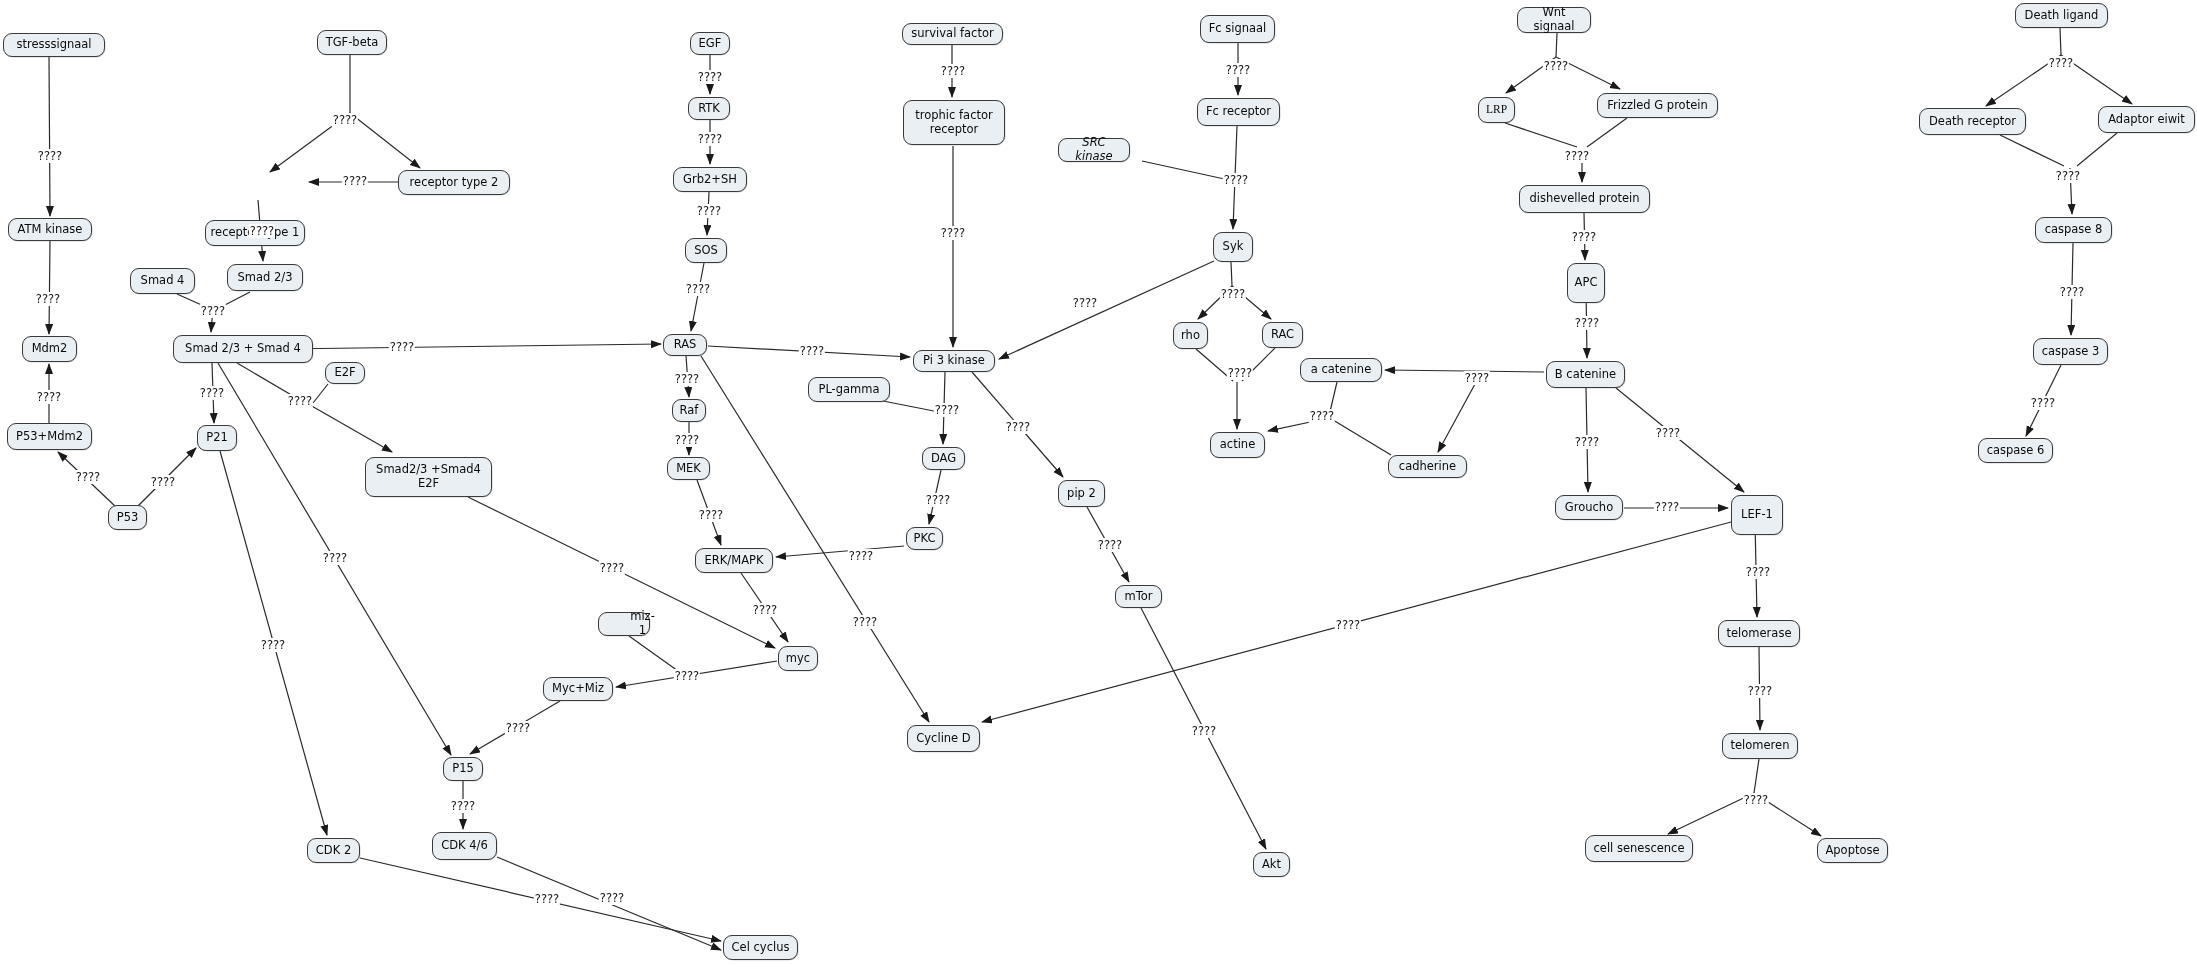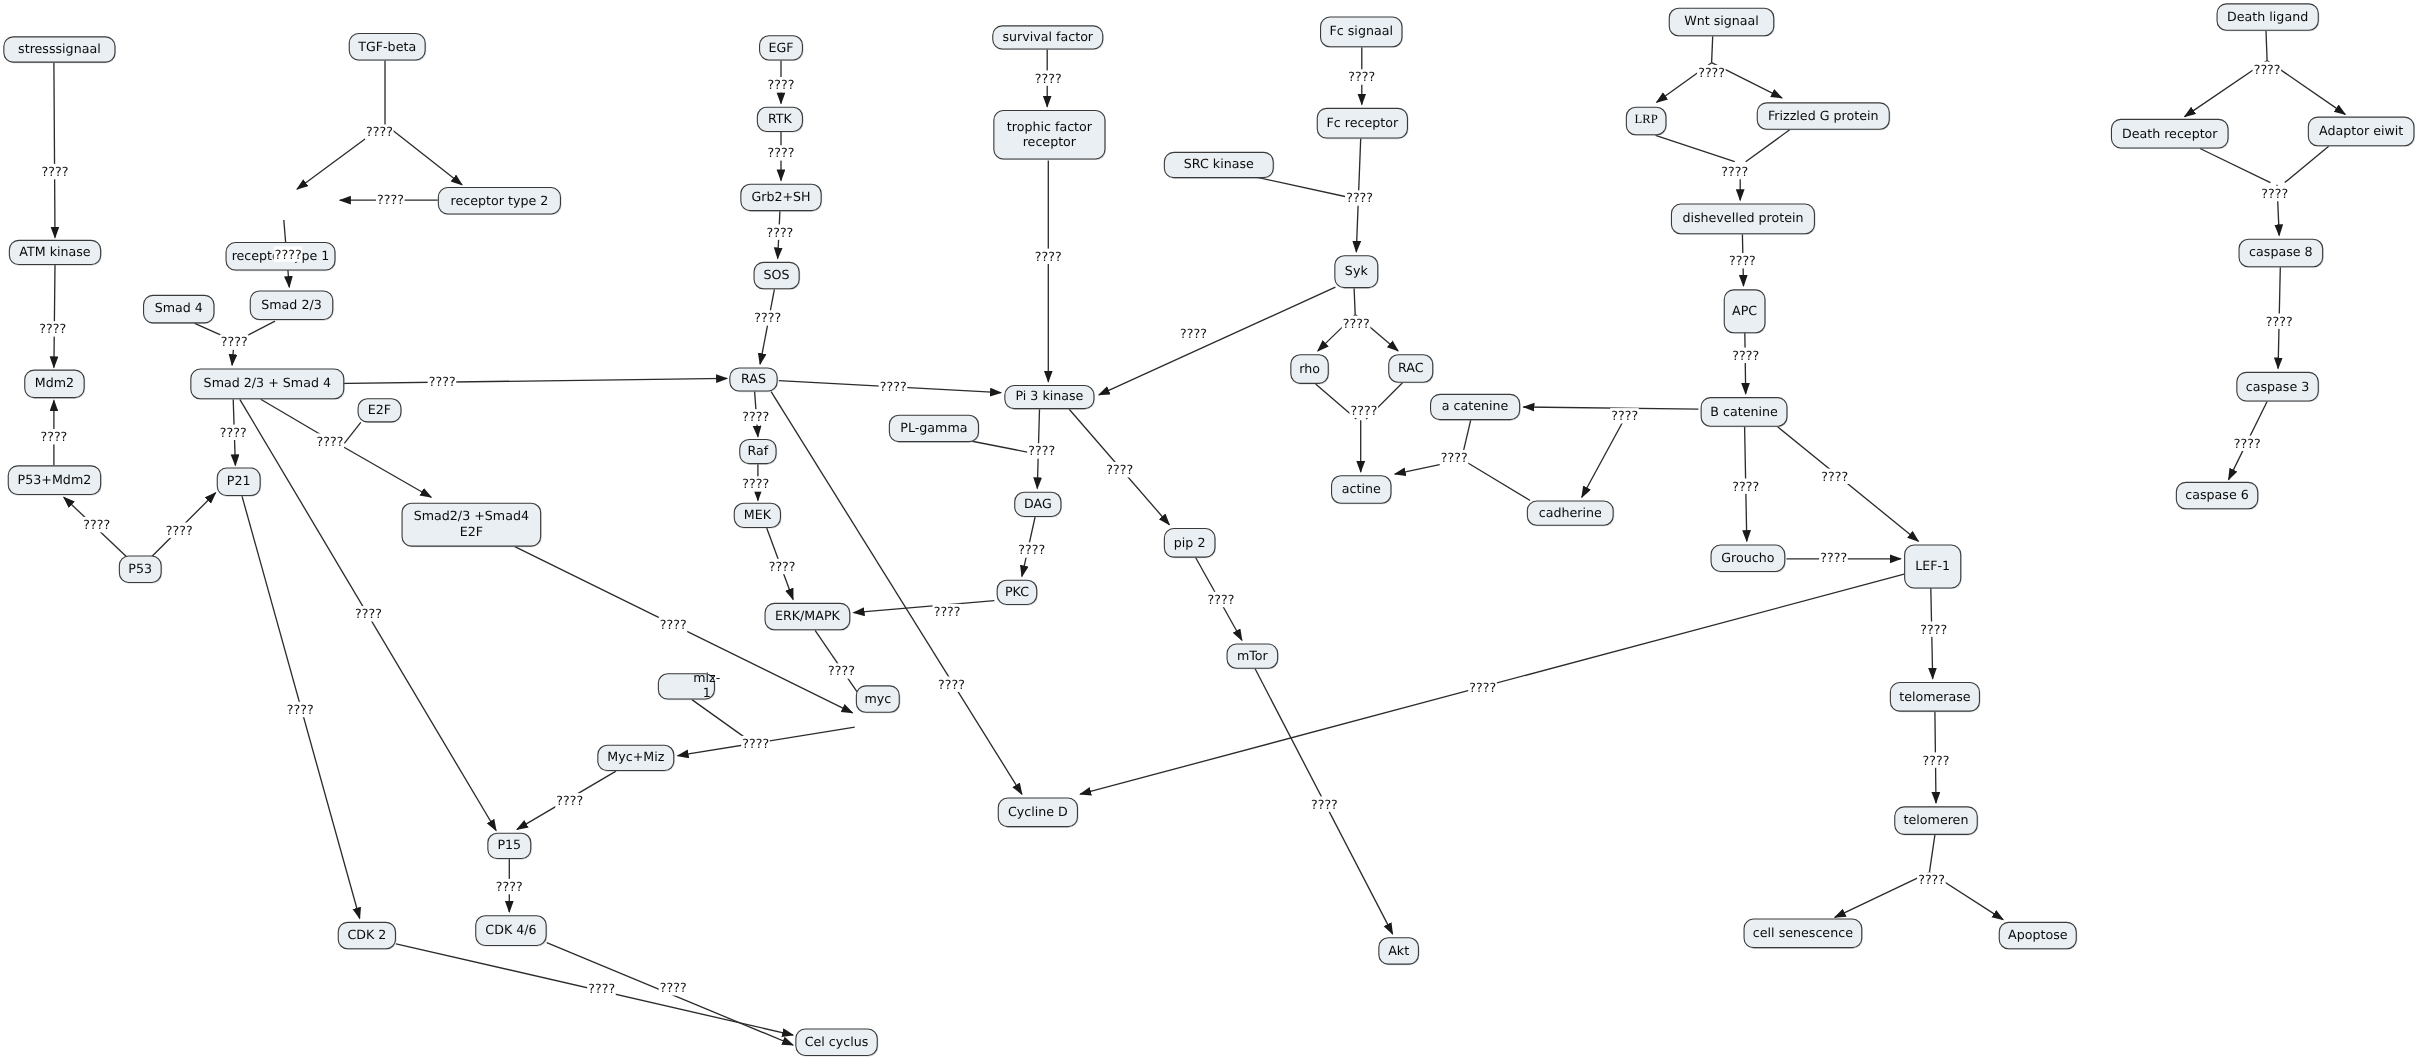--- a/index.html
+++ b/index.html
@@ -128,21 +128,21 @@
       <div class="node" style="left: 141px; top: 335px; width: 140px; height: 28px; margin-left: 32px;">Smad 2/3 + Smad 4</div>
       <div class="node" style="left: 325px; top: 362px; width: 40px; height: 22px;">E2F</div>
       <div class="node" style="left: 365px; top: 457px; width: 127px; height: 40px;">Smad2/3 +Smad4
 E2F</div>
       <div class="node" style="left: 443px; top: 757px; width: 40px; height: 24px;">P15</div>
       <div class="node" style="left: 307px; top: 838px; width: 53px; height: 25px;">CDK 2</div>
       <div class="node" style="left: 432px; top: 832px; width: 65px; height: 28px;">CDK 4/6</div>
       <div class="node" style="left: 723px; top: 935px; width: 75px; height: 25px;">Cel cyclus</div>
       <div class="node" style="left: 598px; top: 612px; width: 52px; height: 24px; padding-left: 40px;">miz-1</div>
       <div class="node" style="left: 543px; top: 677px; width: 70px; height: 24px;">Myc+Miz</div>
-      <div class="node" style="left: 778px; top: 623px; width: 40px; height: 25px;">myc</div>
+      <div class="node" style="left: 778px; top: 646px; width: 40px; height: 25px;">myc</div>
       <div class="node" style="left: 690px; top: 32px; width: 40px; height: 23px;">EGF</div>
       <div class="node" style="left: 688px; top: 97px; width: 42px; height: 23px;">RTK</div>
       <div class="node" style="left: 673px; top: 167px; width: 74px; height: 25px;">Grb2+SH</div>
       <div class="node" style="left: 685px; top: 238px; width: 42px; height: 25px;">SOS</div>
       <div class="node" style="left: 663px; top: 334px; width: 44px; height: 22px;">RAS</div>
       <div class="node" style="left: 672px; top: 399px; width: 34px; height: 23px;">Raf</div>
       <div class="node" style="left: 667px; top: 457px; width: 43px; height: 23px;">MEK</div>
       <div class="node" style="left: 695px; top: 548px; width: 78px; height: 25px;">ERK/MAPK</div>
       <div class="node" style="left: 808px; top: 377px; width: 82px; height: 25px;">PL-gamma</div>
       <div class="node" style="left: 922px; top: 447px; width: 43px; height: 23px;">DAG</div>
@@ -150,28 +150,28 @@
       <div class="node" style="left: 1058px; top: 480px; width: 47px; height: 27px;">pip 2</div>
       <div class="node" style="left: 1115px; top: 585px; width: 47px; height: 23px;">mTor</div>
       <div class="node" style="left: 1253px; top: 852px; width: 37px; height: 25px;">Akt</div>
       <div class="node" style="left: 907px; top: 725px; width: 73px; height: 27px;">Cycline D</div>
       <div class="node" style="left: 902px; top: 23px; width: 101px; height: 22px;">survival factor</div>
       <div class="node" style="left: 903px; top: 100px; width: 102px; height: 45px;">trophic factor
 receptor</div>
       <div class="node" style="left: 913px; top: 350px; width: 82px; height: 22px;">Pi 3 kinase</div>
       <div class="node" style="left: 1200px; top: 15px; width: 75px; height: 28px;">Fc signaal</div>
       <div class="node" style="left: 1197px; top: 98px; width: 83px; height: 28px;">Fc receptor</div>
-      <div class="node" style="left: 1058px; top: 138px; width: 100px; height: 24px;">SRC kinase</div>
+      <div class="node" style="left: 1058px; top: 138px; width: 72px; height: 24px; font-style: italic;">SRC kinase</div>
       <div class="node" style="left: 1213px; top: 232px; width: 40px; height: 30px;">Syk</div>
       <div class="node" style="left: 1173px; top: 322px; width: 35px; height: 27px;">rho</div>
       <div class="node" style="left: 1262px; top: 322px; width: 41px; height: 26px;">RAC</div>
       <div class="node" style="left: 1210px; top: 432px; width: 55px; height: 26px;">actine</div>
       <div class="node" style="left: 1300px; top: 358px; width: 82px; height: 24px;">a catenine</div>
       <div class="node" style="left: 1388px; top: 455px; width: 79px; height: 23px;">cadherine</div>
-      <div class="node" style="left: 1517px; top: 7px; width: 96px; height: 26px;">Wnt signaal</div>
+      <div class="node" style="left: 1517px; top: 7px; width: 74px; height: 26px;">Wnt signaal</div>
       <div class="node" style="left: 1478px; top: 97px; width: 37px; height: 26px; font-family: Liberation Serif, serif;">LRP</div>
       <div class="node" style="left: 1597px; top: 93px; width: 121px; height: 25px;">Frizzled G protein</div>
       <div class="node" style="left: 1519px; top: 185px; width: 131px; height: 28px;">dishevelled protein</div>
       <div class="node" style="left: 1567px; top: 263px; width: 38px; height: 40px;">APC</div>
       <div class="node" style="left: 1546px; top: 361px; width: 79px; height: 27px;">B catenine</div>
       <div class="node" style="left: 1555px; top: 495px; width: 68px; height: 25px;">Groucho</div>
       <div class="node" style="left: 1731px; top: 495px; width: 52px; height: 40px;">LEF-1</div>
       <div class="node" style="left: 1718px; top: 620px; width: 82px; height: 27px;">telomerase</div>
       <div class="node" style="left: 1722px; top: 733px; width: 76px; height: 26px;">telomeren</div>
       <div class="node" style="left: 1585px; top: 835px; width: 108px; height: 27px;">cell senescence</div>

